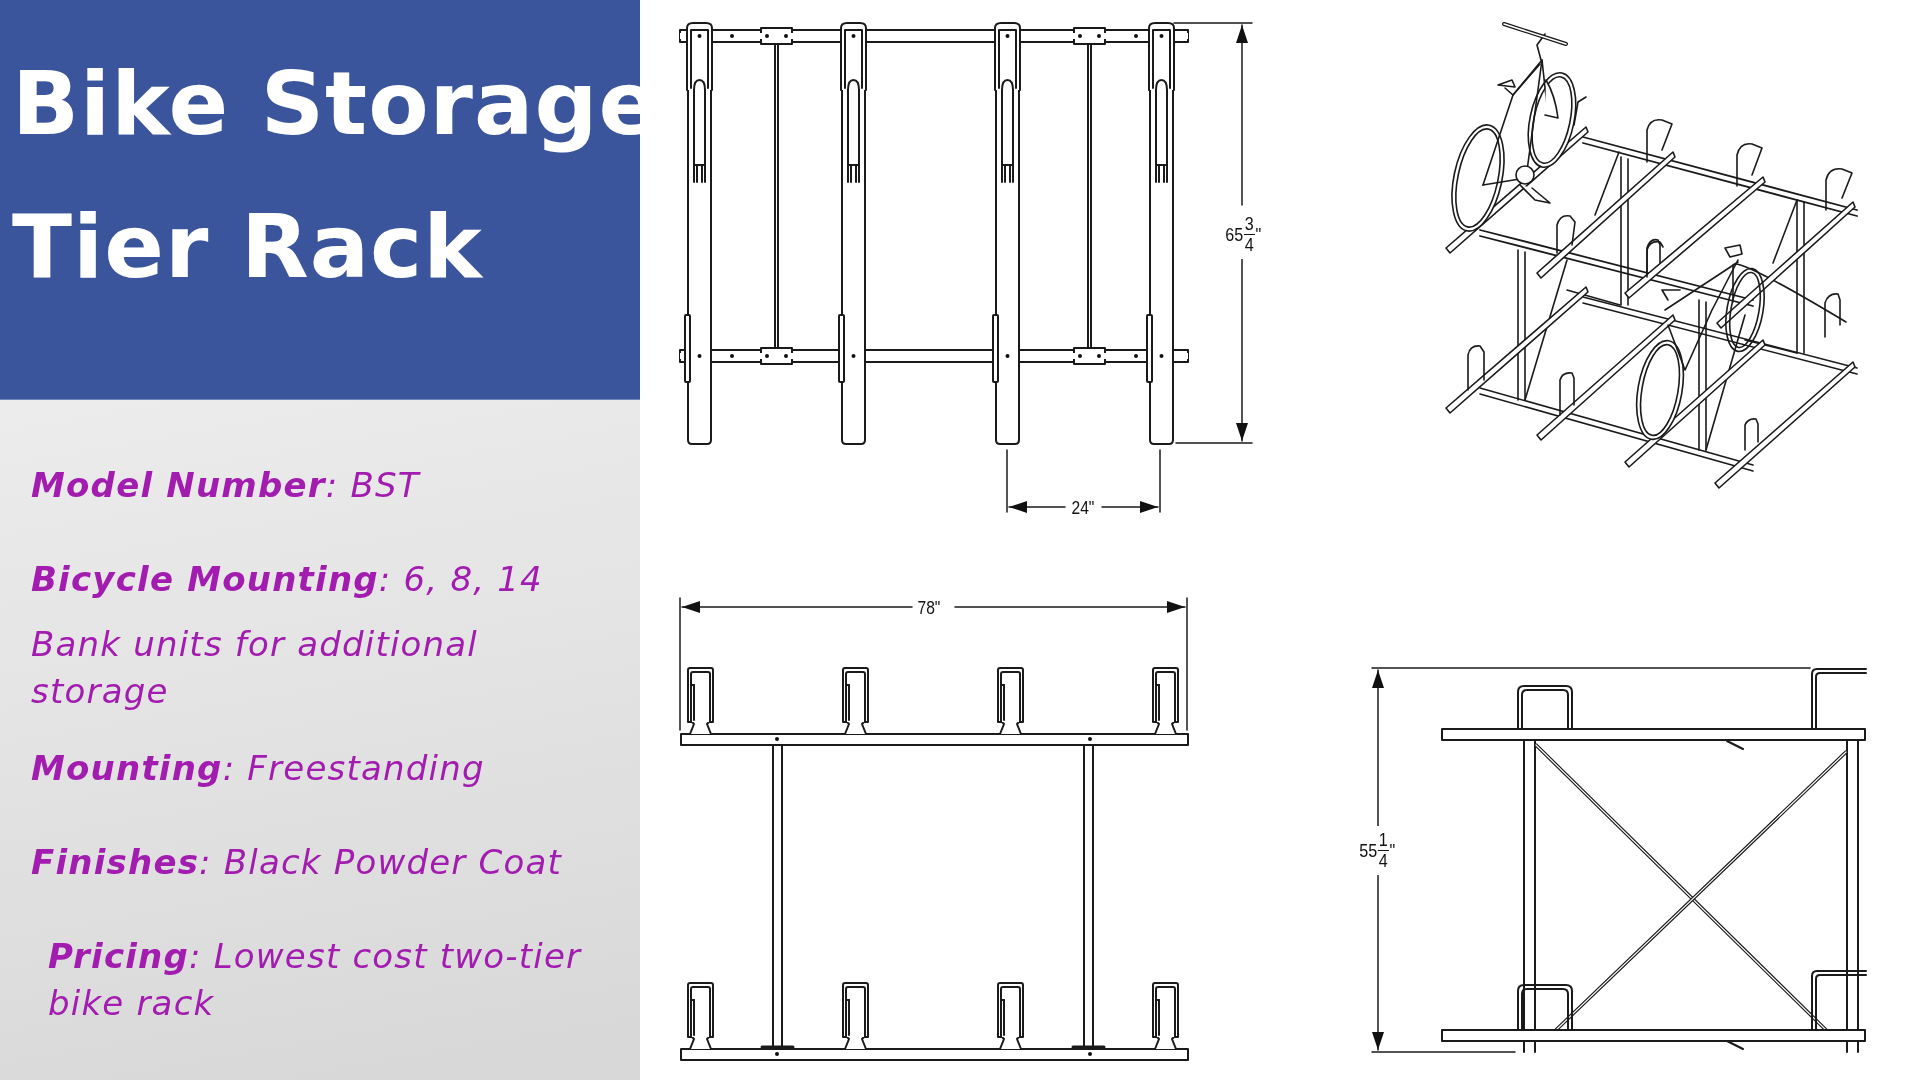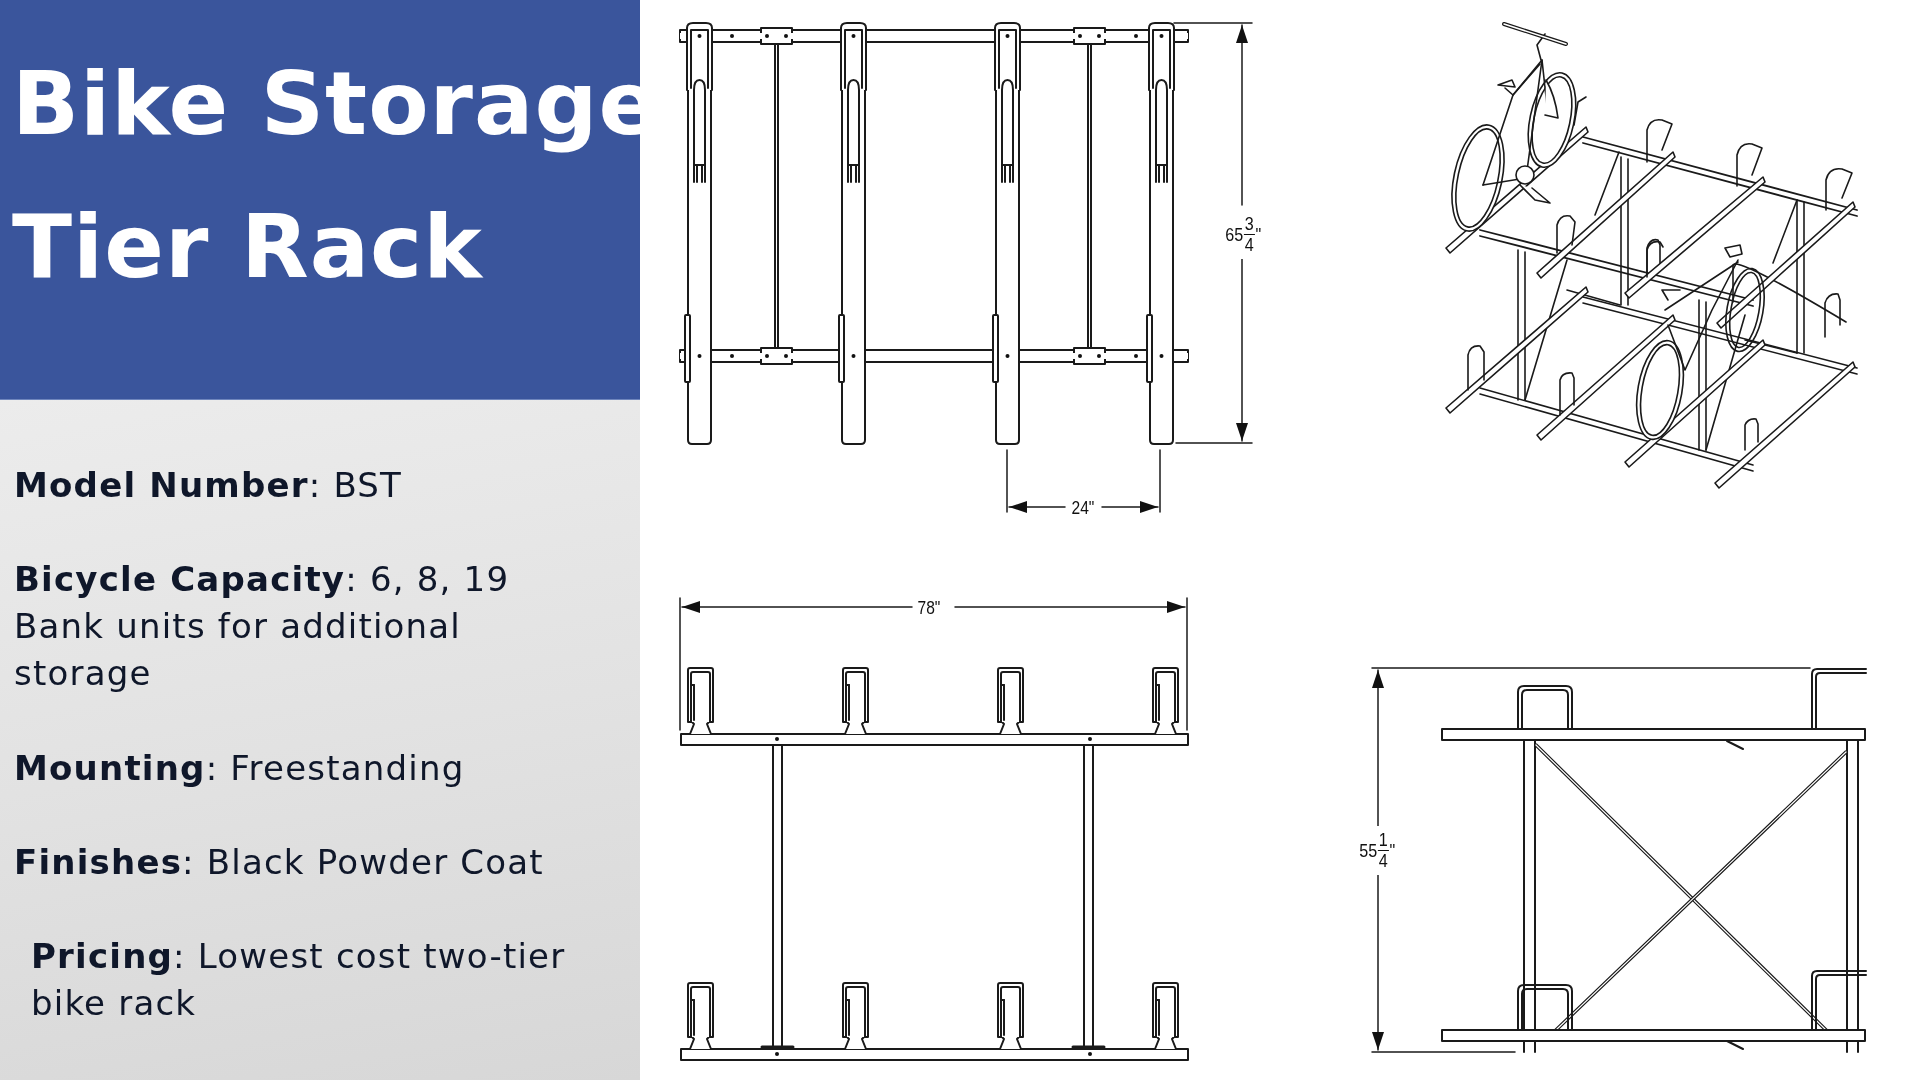--- a/index.html
+++ b/index.html
@@ -17,23 +17,23 @@
     font-family: "DejaVu Sans", sans-serif; font-weight: bold;
     font-size: 88px; letter-spacing: 1px; line-height: 1; white-space: nowrap;
   }
   .title-line.l1 { top: 60px; }
   .title-line.l2 { top: 171px; margin-top: 32px; }
   .spec-block {
     position: absolute; left: 0; top: 400px; width: 640px; height: 680px;
     background: linear-gradient(170deg, #ececec 0%, #e2e2e2 50%, #d7d7d7 100%);
   }
   .spec {
-    position: absolute; left: 14px; width: 600px; color: #0f172a;
+    position: absolute; left: 31px; width: 600px; color: #a21caf;
     font-family: "DejaVu Sans", sans-serif; font-size: 34px; line-height: 47px;
-    letter-spacing: 1.2px; font-weight: normal;
+    letter-spacing: 1.2px; font-weight: normal; font-style: italic;
   }
   .spec .k { font-weight: bold; }
   .drawings { position: absolute; left: 0; top: 0; width: 1920px; height: 1080px; }
   .dim-label {
     position: absolute; font-family: "Liberation Sans", sans-serif; color: #111;
     font-size: 19px; background: #fff; padding: 0 3px; line-height: 1;
     transform: scaleX(0.82); transform-origin: center;
   }
   .frac-label {
     position: absolute; font-family: "Liberation Sans", sans-serif; color: #111;
@@ -51,22 +51,22 @@
   <div class="title-block">
     <div class="title-line l1">Bike Storage</div>
     <div class="title-line l2">Tier Rack</div>
   </div>
   <div class="spec-block"></div>
 
   <div class="spec" style="top:462px;">
     <span class="k">Model Number</span><span>: </span><span>BST</span>
   </div>
   <div class="spec" style="top:556px;">
-    <span class="k">Bicycle Capacity</span><span>: </span><span>6, 8, 19</span><br>
-    <span style="display:inline-block; width:500px;">Bank units for additional storage</span>
+    <span class="k">Bicycle Mounting</span><span>: </span><span>6, 8, 14</span><br>
+    <span style="display:inline-block; width:500px;margin-top:18px;">Bank units for additional storage</span>
   </div>
   <div class="spec" style="top:745px;">
     <span class="k">Mounting</span><span>: </span><span>Freestanding</span>
   </div>
   <div class="spec" style="top:839px;">
     <span class="k">Finishes</span><span>: </span><span>Black Powder Coat</span>
   </div>
   <div class="spec" style="top:933px; width:580px;margin-left:17px;">
     <span class="k">Pricing</span><span>: </span><span>Lowest cost two-tier bike rack</span>
   </div>

